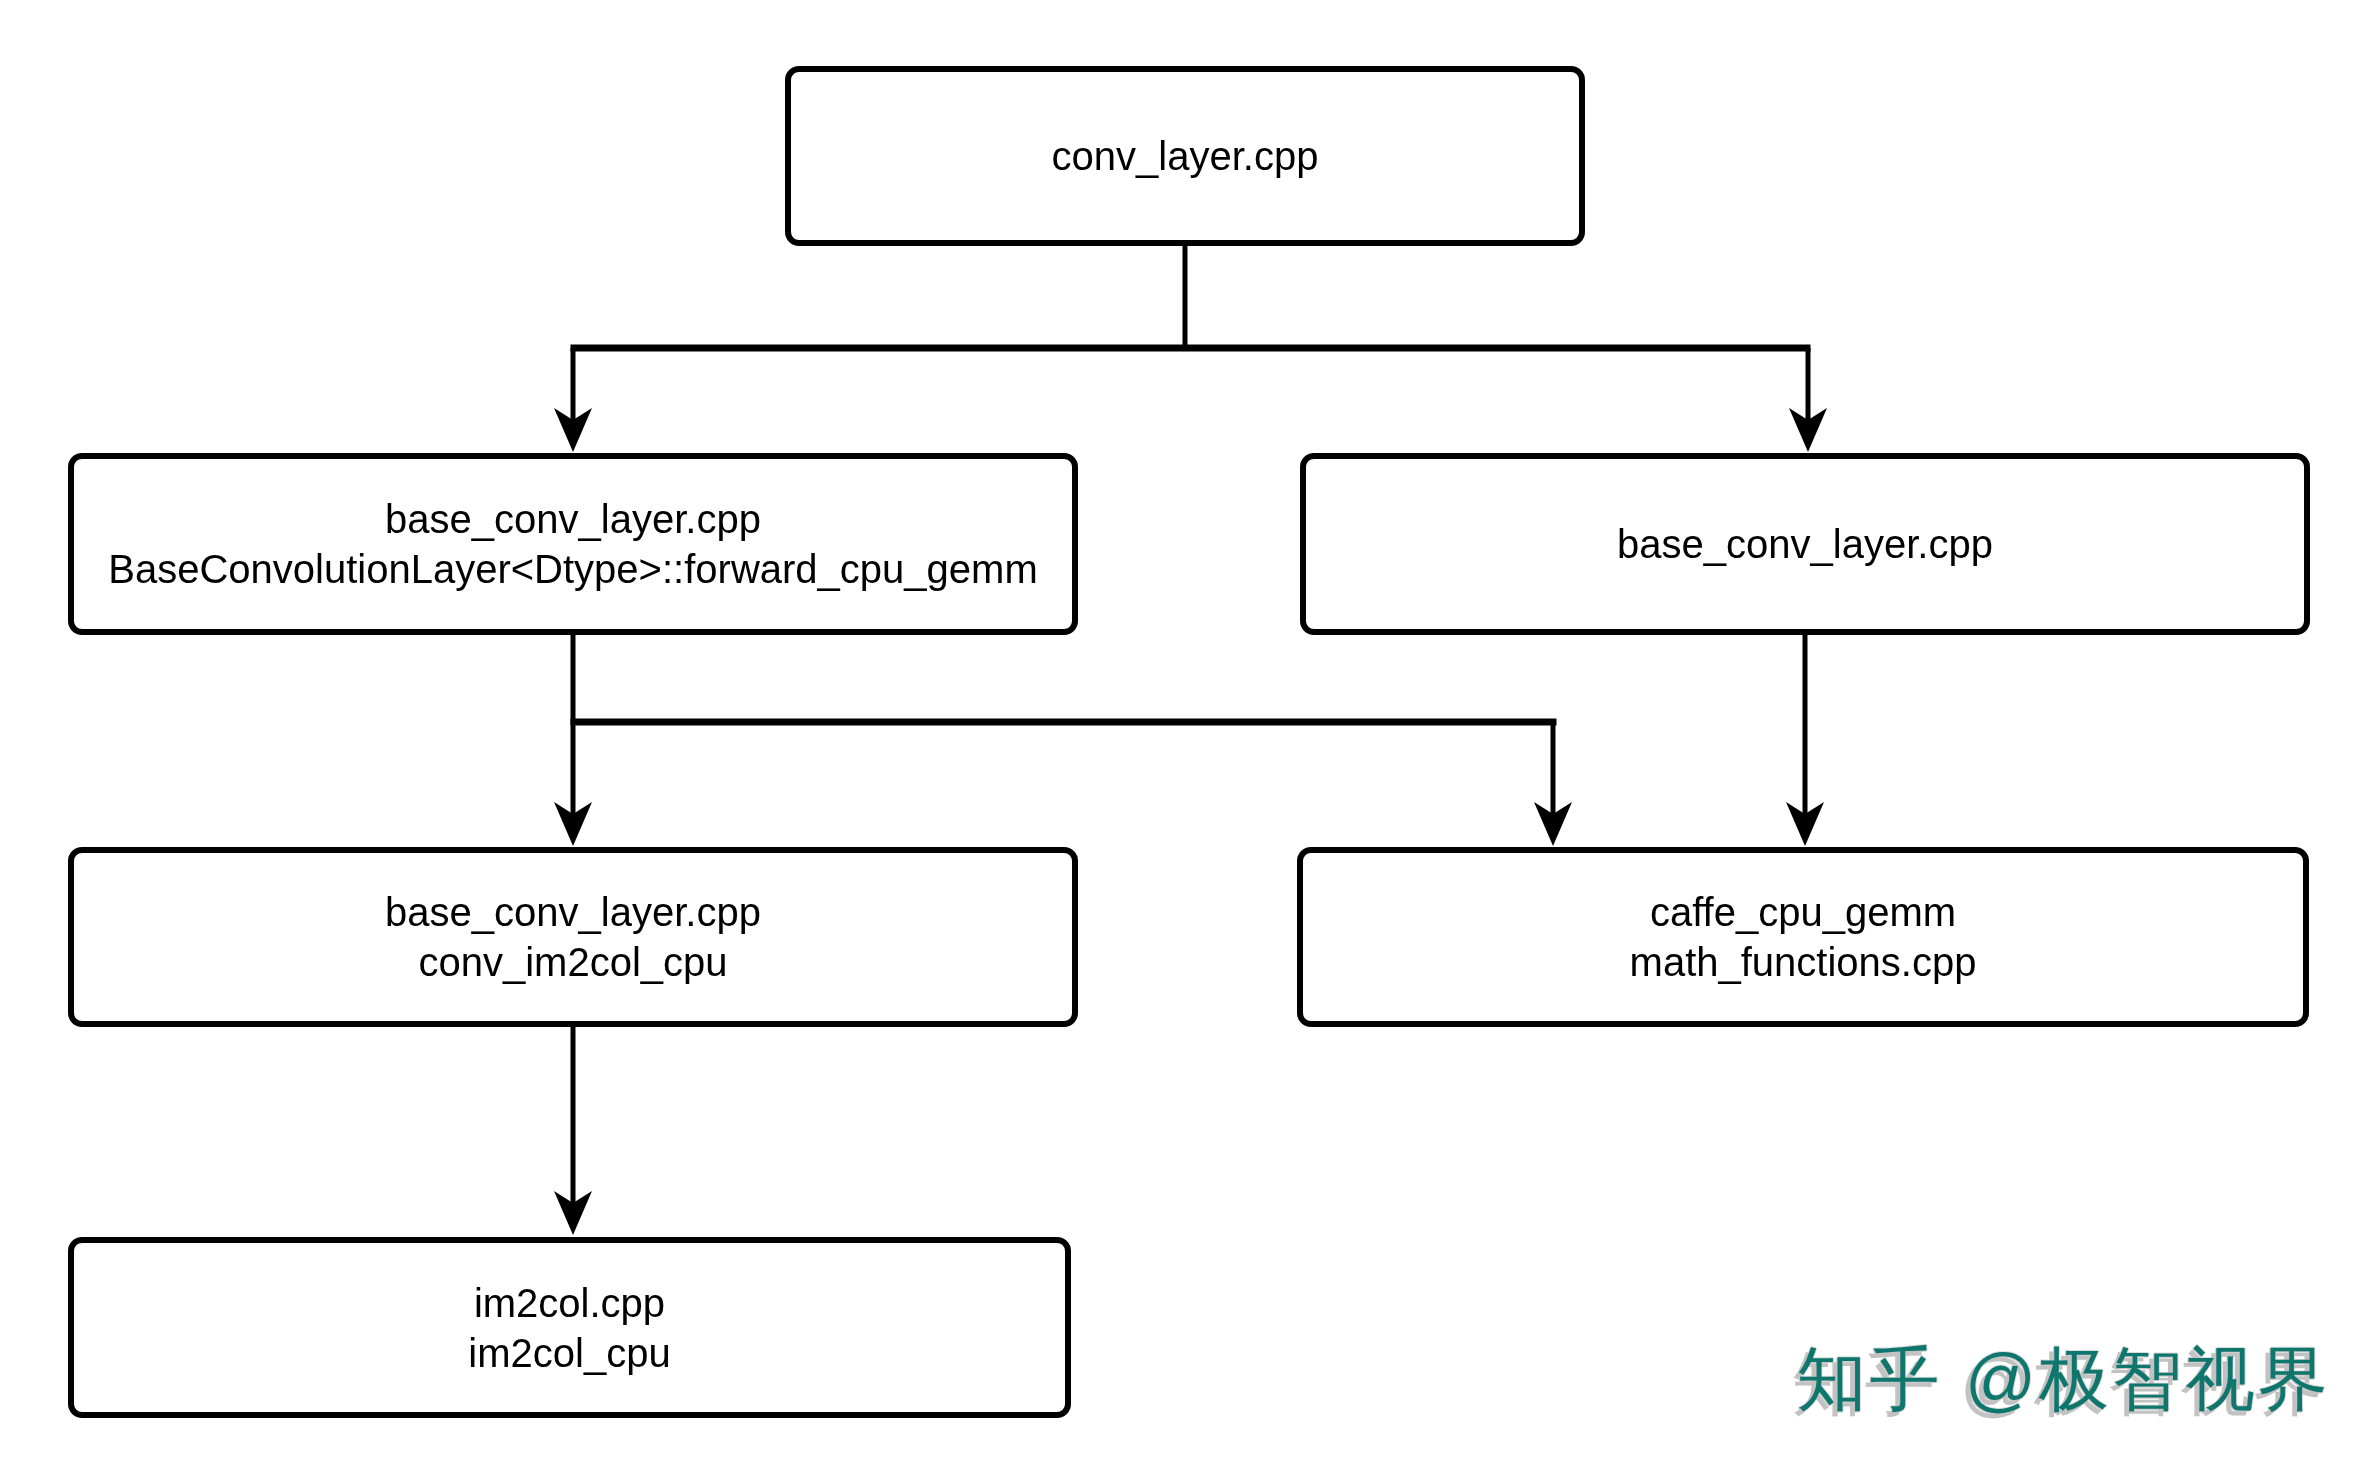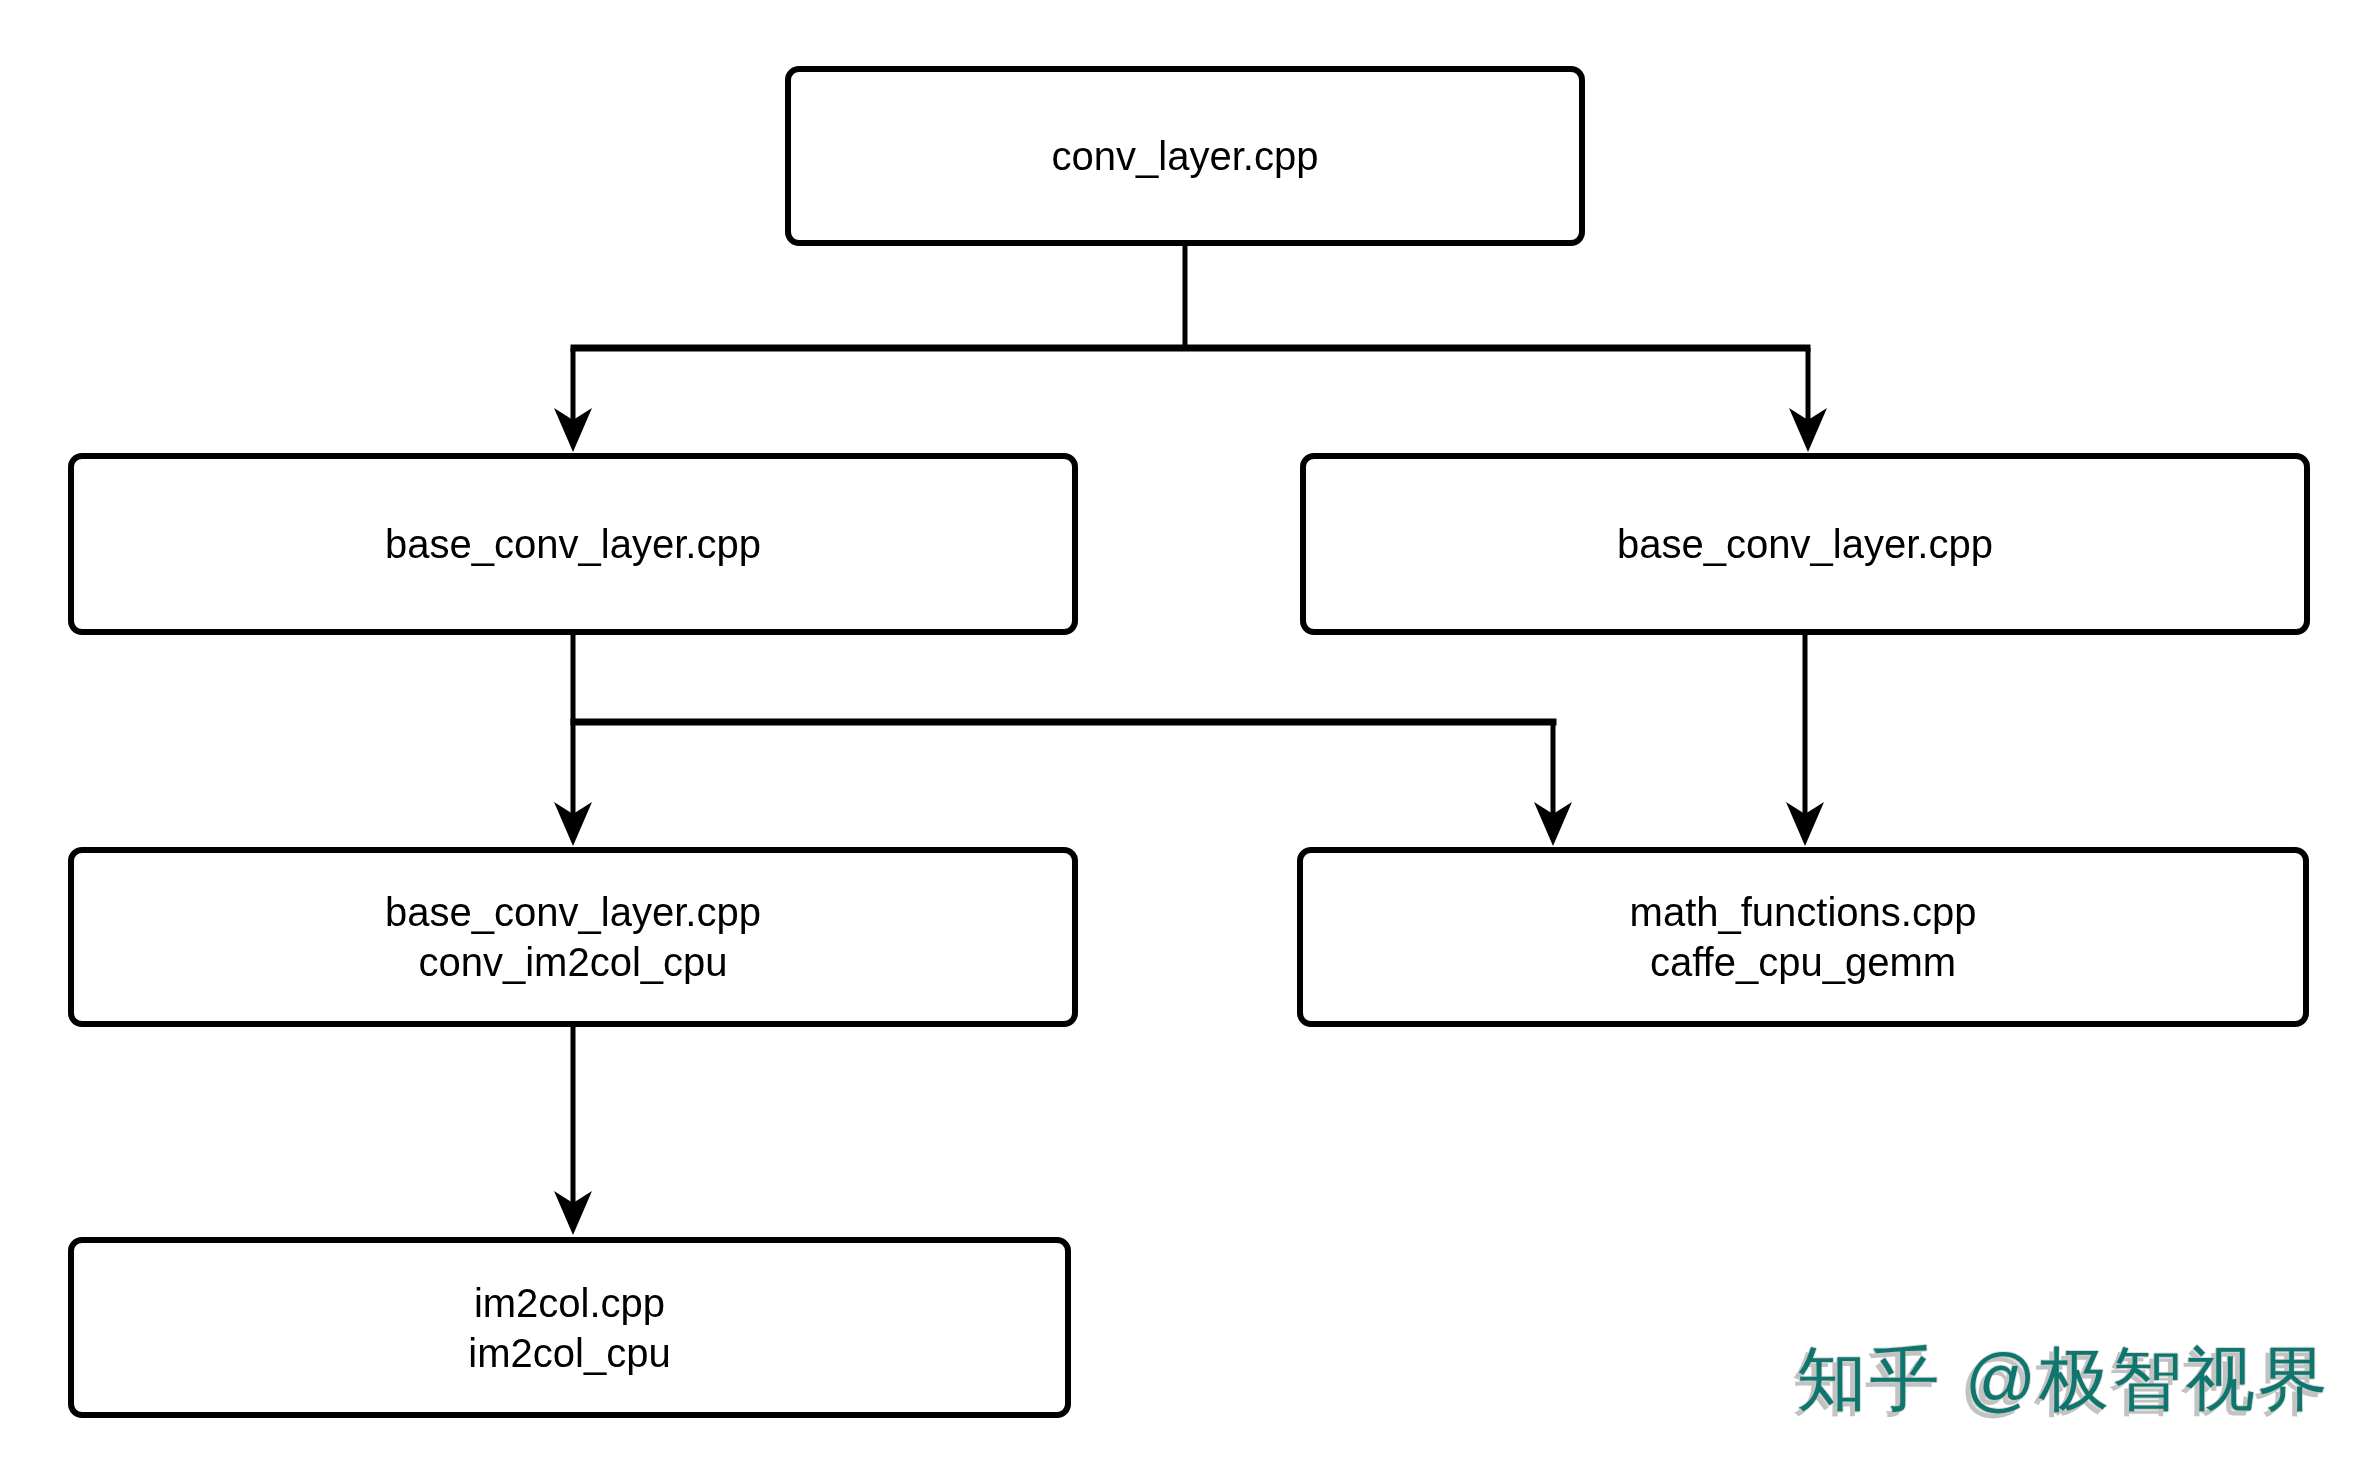--- a/index.html
+++ b/index.html
@@ -86,34 +86,35 @@
     <path d="M 573 1027 L 573 1205" stroke-width="5"></path>
     <path class="arrowhead" d="M 573 1235 L 554 1191 L 573 1203 L 592 1191 Z"></path>
   </svg>
 
   <div class="node node-top">
     <span>conv_layer.cpp</span>
   </div>
 
   <div class="node node-gemm">
     <span>base_conv_layer.cpp</span>
+    <span>BaseConvolutionLayer&lt;Dtype&gt;::forward_cpu_gemm</span>
   </div>
 
   <div class="node node-bias">
     <span>base_conv_layer.cpp</span>
   </div>
 
   <div class="node node-convim2col">
     <span>base_conv_layer.cpp</span>
     <span>conv_im2col_cpu</span>
   </div>
 
   <div class="node node-mathfn">
+    <span>caffe_cpu_gemm</span>
     <span>math_functions.cpp</span>
-    <span>caffe_cpu_gemm</span>
   </div>
 
   <div class="node node-im2col">
     <span>im2col.cpp</span>
     <span>im2col_cpu</span>
   </div>
 
   <div class="watermark">知乎 @极智视界</div>
 
 </div>

